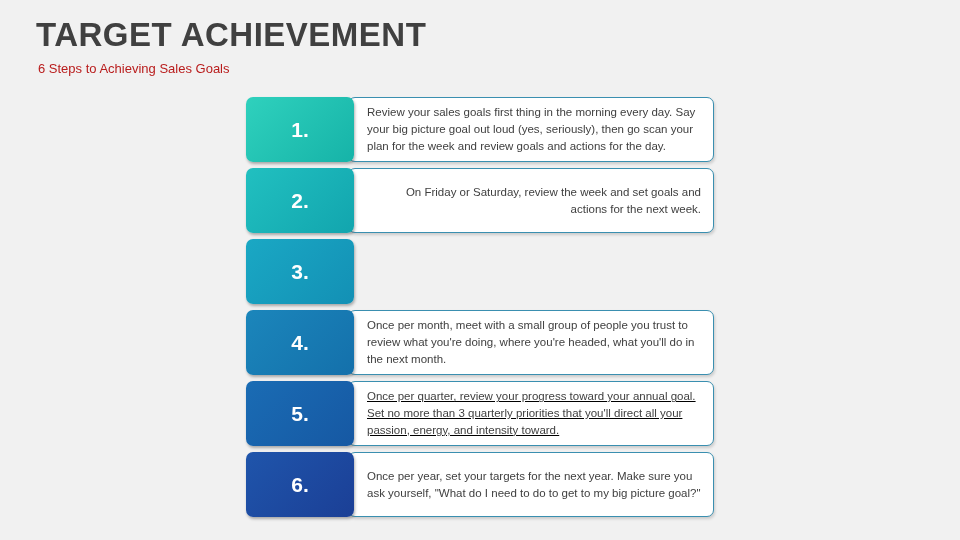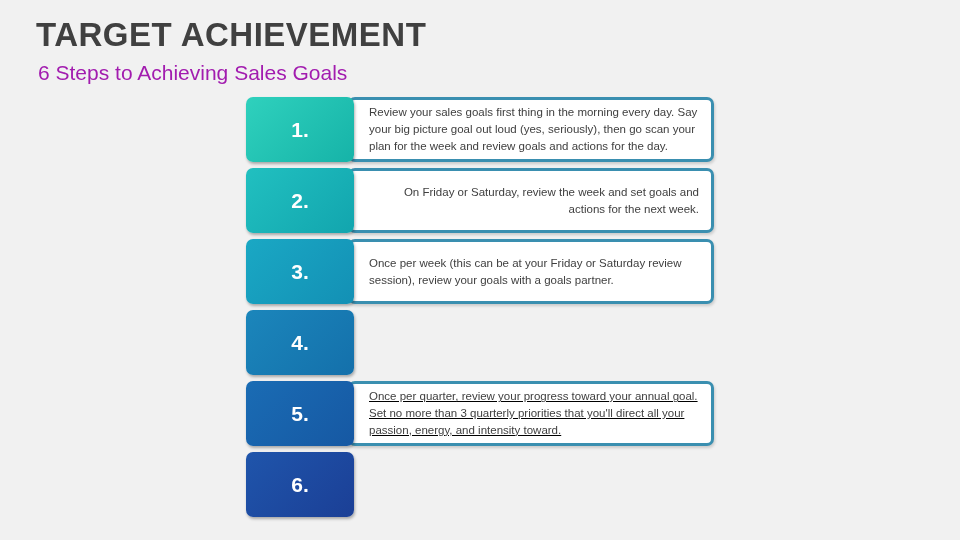--- a/index.html
+++ b/index.html
@@ -27,22 +27,22 @@
     font-size: 33px;
     font-weight: bold;
     color: #404040;
     letter-spacing: 0.5px;
     text-transform: uppercase;
   }
   .subtitle {
     position: absolute;
     left: 38px;
     top: 61px;
-    font-size: 21px;
-    color: #a21caf;
+    font-size: 13px;
+    color: #b91c1c;
     font-weight: normal;
   }
   .steps {
     position: absolute;
     left: 246px;
     top: 97px;
     width: 468px;
   }
   .step-row {
     position: relative;
@@ -61,21 +61,21 @@
     color: #ffffff;
     font-size: 21px;
     font-weight: bold;
     box-shadow: 1px 2px 3px rgba(0,0,0,0.30);
     position: relative;
     z-index: 2;
   }
   .text-box {
     flex: 1 1 auto;
     margin-left: -6px;
-    border: 3px solid #a3a3a3;
+    border: 1px solid #a3a3a3;
     border-radius: 7px;
     background: #ffffff;
     display: flex;
     align-items: center;
     padding: 4px 12px 4px 18px;
     box-sizing: border-box;
     box-shadow: 1px 2px 3px rgba(0,0,0,0.16);
     position: relative;
     z-index: 1;
   }
@@ -111,40 +111,43 @@
       </div>
       <div class="text-box" style="border-color: rgb(58, 143, 176); text-align: right;">
         <p>On Friday or Saturday, review the week and set goals and actions for the next week.</p>
       </div>
     </div>
 
     <div class="step-row">
       <div class="num-box" style="background: linear-gradient(135deg, rgb(26, 168, 196) 0%, rgb(19, 144, 181) 100%);">
         <span>3.</span>
       </div>
-      <div class="text-box" style="border-color: rgb(58, 143, 176);">
-        <p>Once per week (this can be at your Friday or Saturday review session), review your goals with a goals partner.</p>
-      </div>
     </div>
 
     <div class="step-row">
       <div class="num-box" style="background: linear-gradient(135deg, rgb(27, 134, 187) 0%, rgb(20, 112, 171) 100%);">
         <span>4.</span>
+      </div>
+      <div class="text-box" style="border-color: rgb(58, 143, 176);">
+        <p>Once per month, meet with a small group of people you trust to review what you're doing, where you're headed, what you'll do in the next month.</p>
       </div>
     </div>
 
     <div class="step-row">
       <div class="num-box" style="background: linear-gradient(135deg, rgb(26, 108, 180) 0%, rgb(22, 88, 163) 100%);">
         <span>5.</span>
       </div>
       <div class="text-box" style="border-color: rgb(58, 143, 176); text-decoration: underline;">
         <p>Once per quarter, review your progress toward your annual goal. Set no more than 3 quarterly priorities that you'll direct all your passion, energy, and intensity toward.</p>
       </div>
     </div>
 
     <div class="step-row">
       <div class="num-box" style="background: linear-gradient(135deg, rgb(31, 85, 171) 0%, rgb(27, 63, 150) 100%);">
         <span>6.</span>
       </div>
+      <div class="text-box" style="border-color: rgb(58, 143, 176);">
+        <p>Once per year, set your targets for the next year. Make sure you ask yourself, "What do I need to do to get to my big picture goal?"</p>
+      </div>
     </div>
 
   </div>
 </div>
 
 </body></html>

